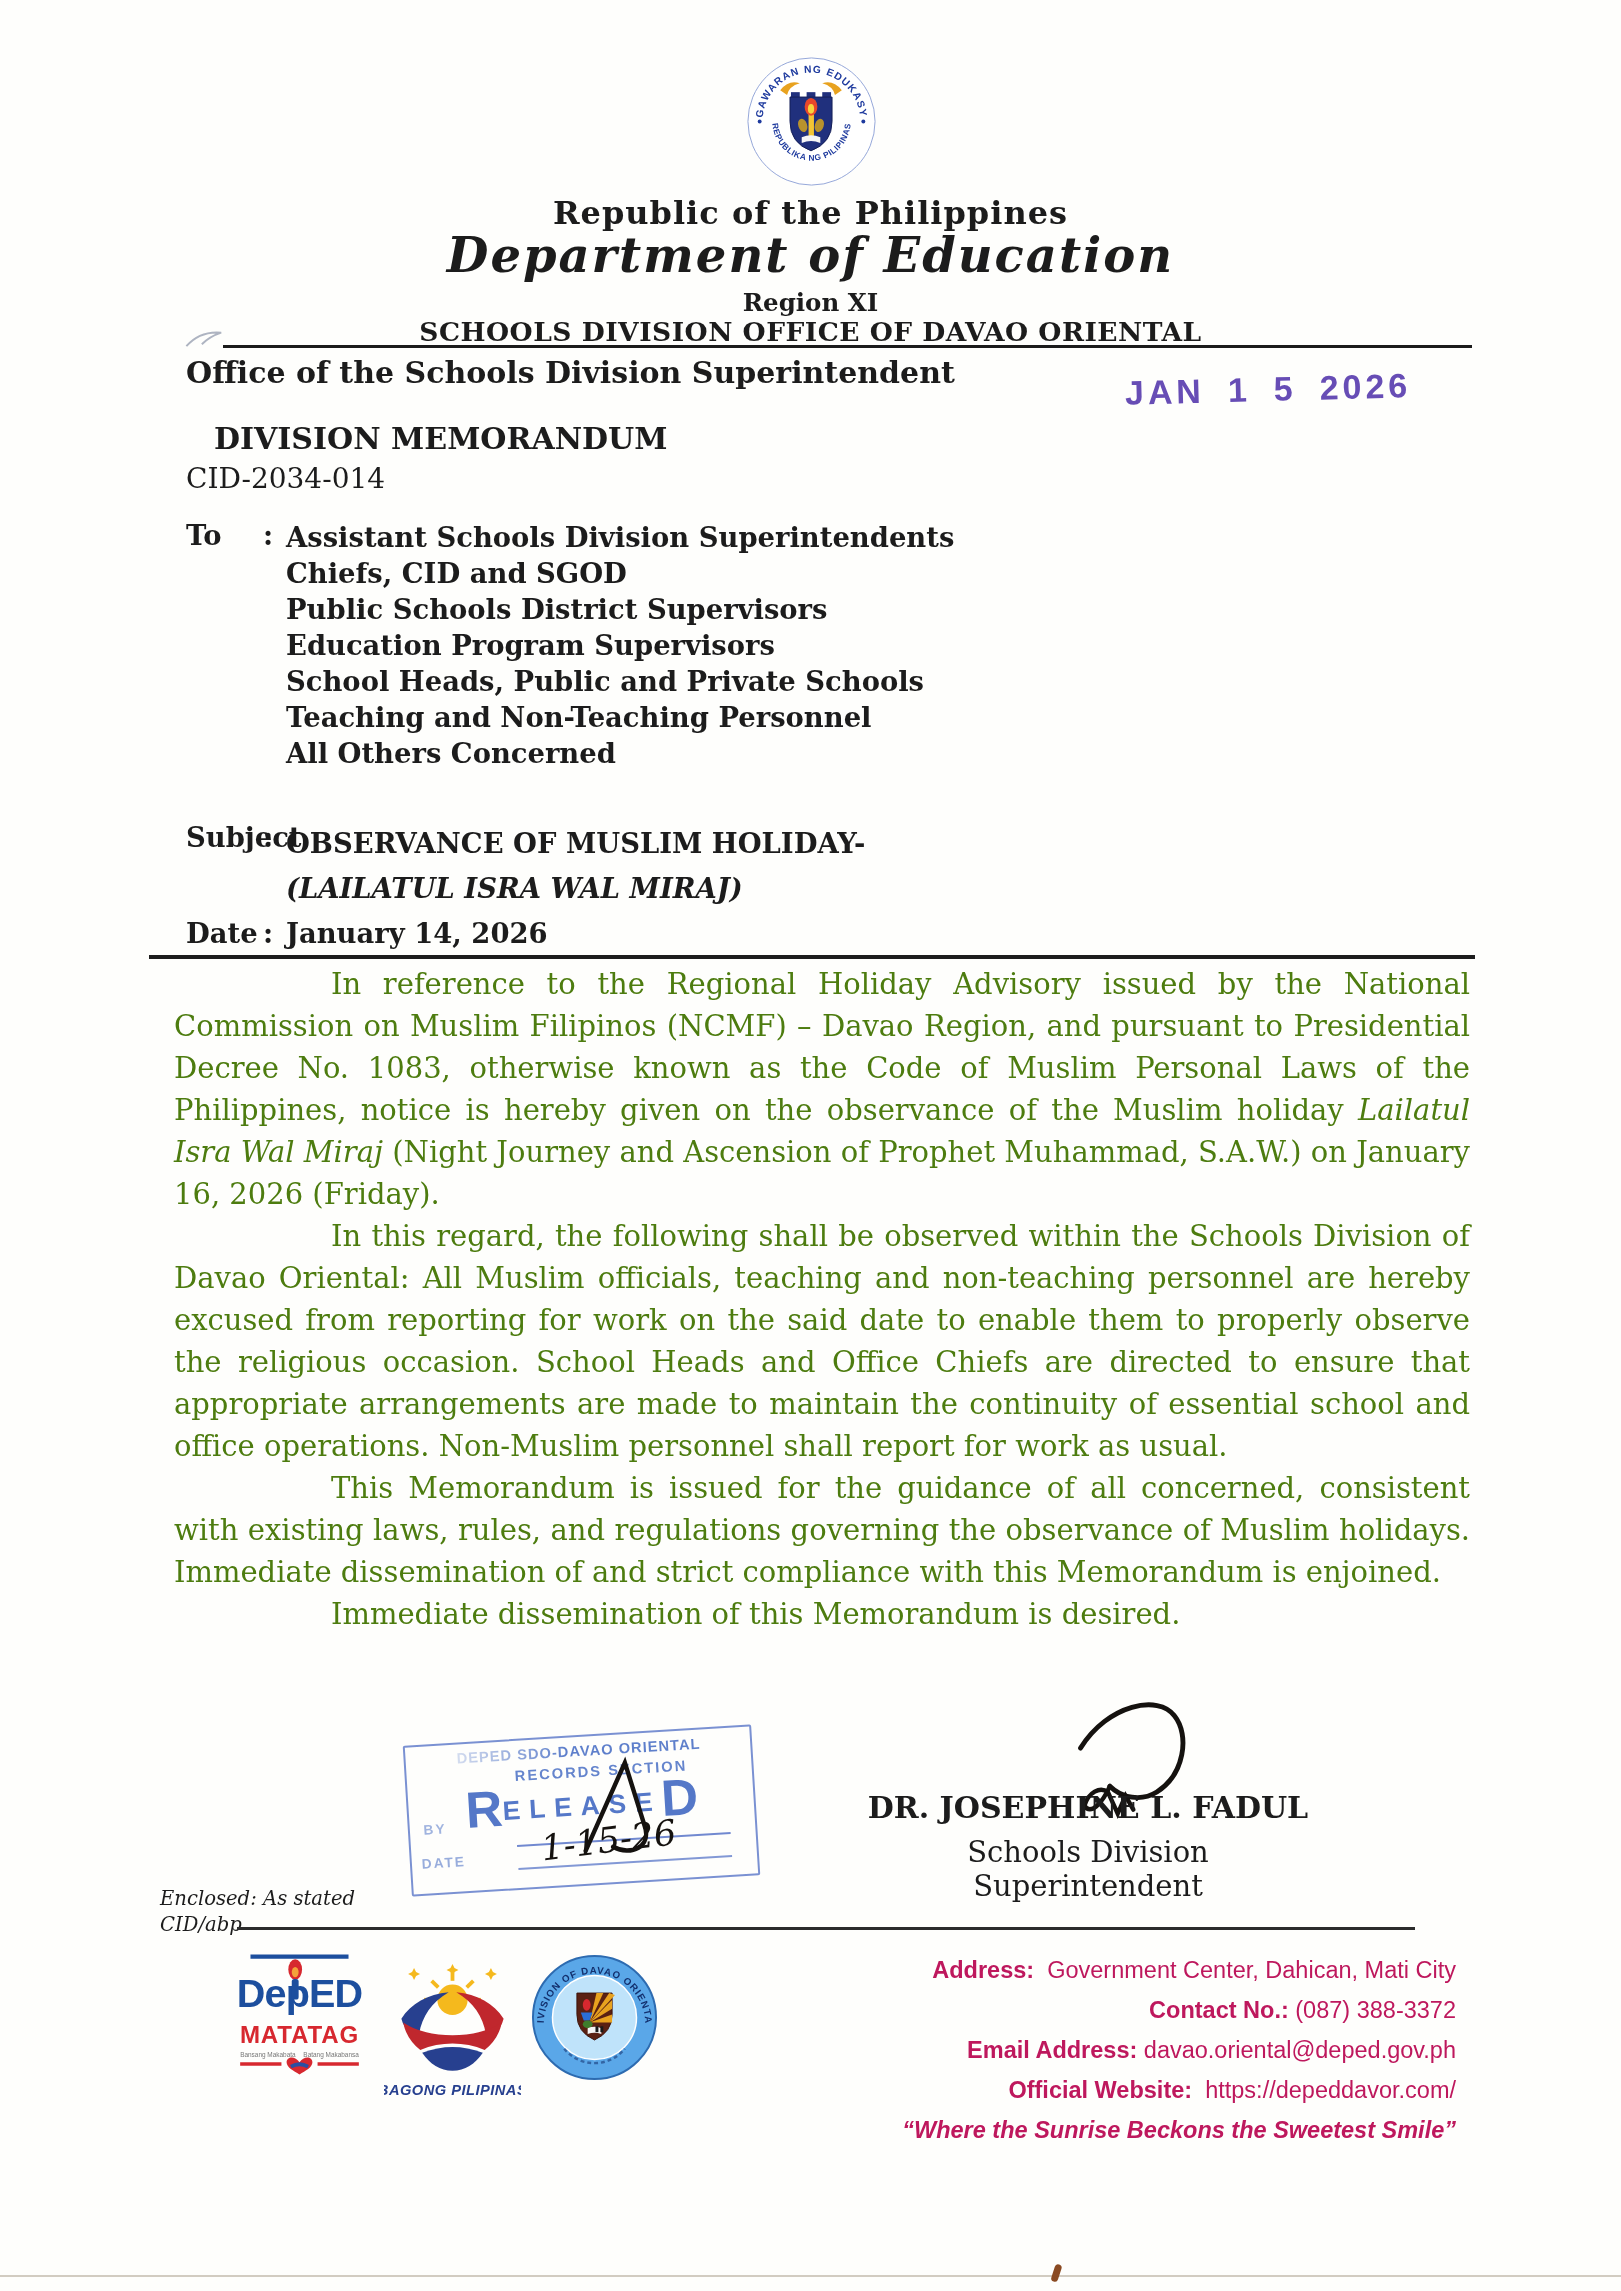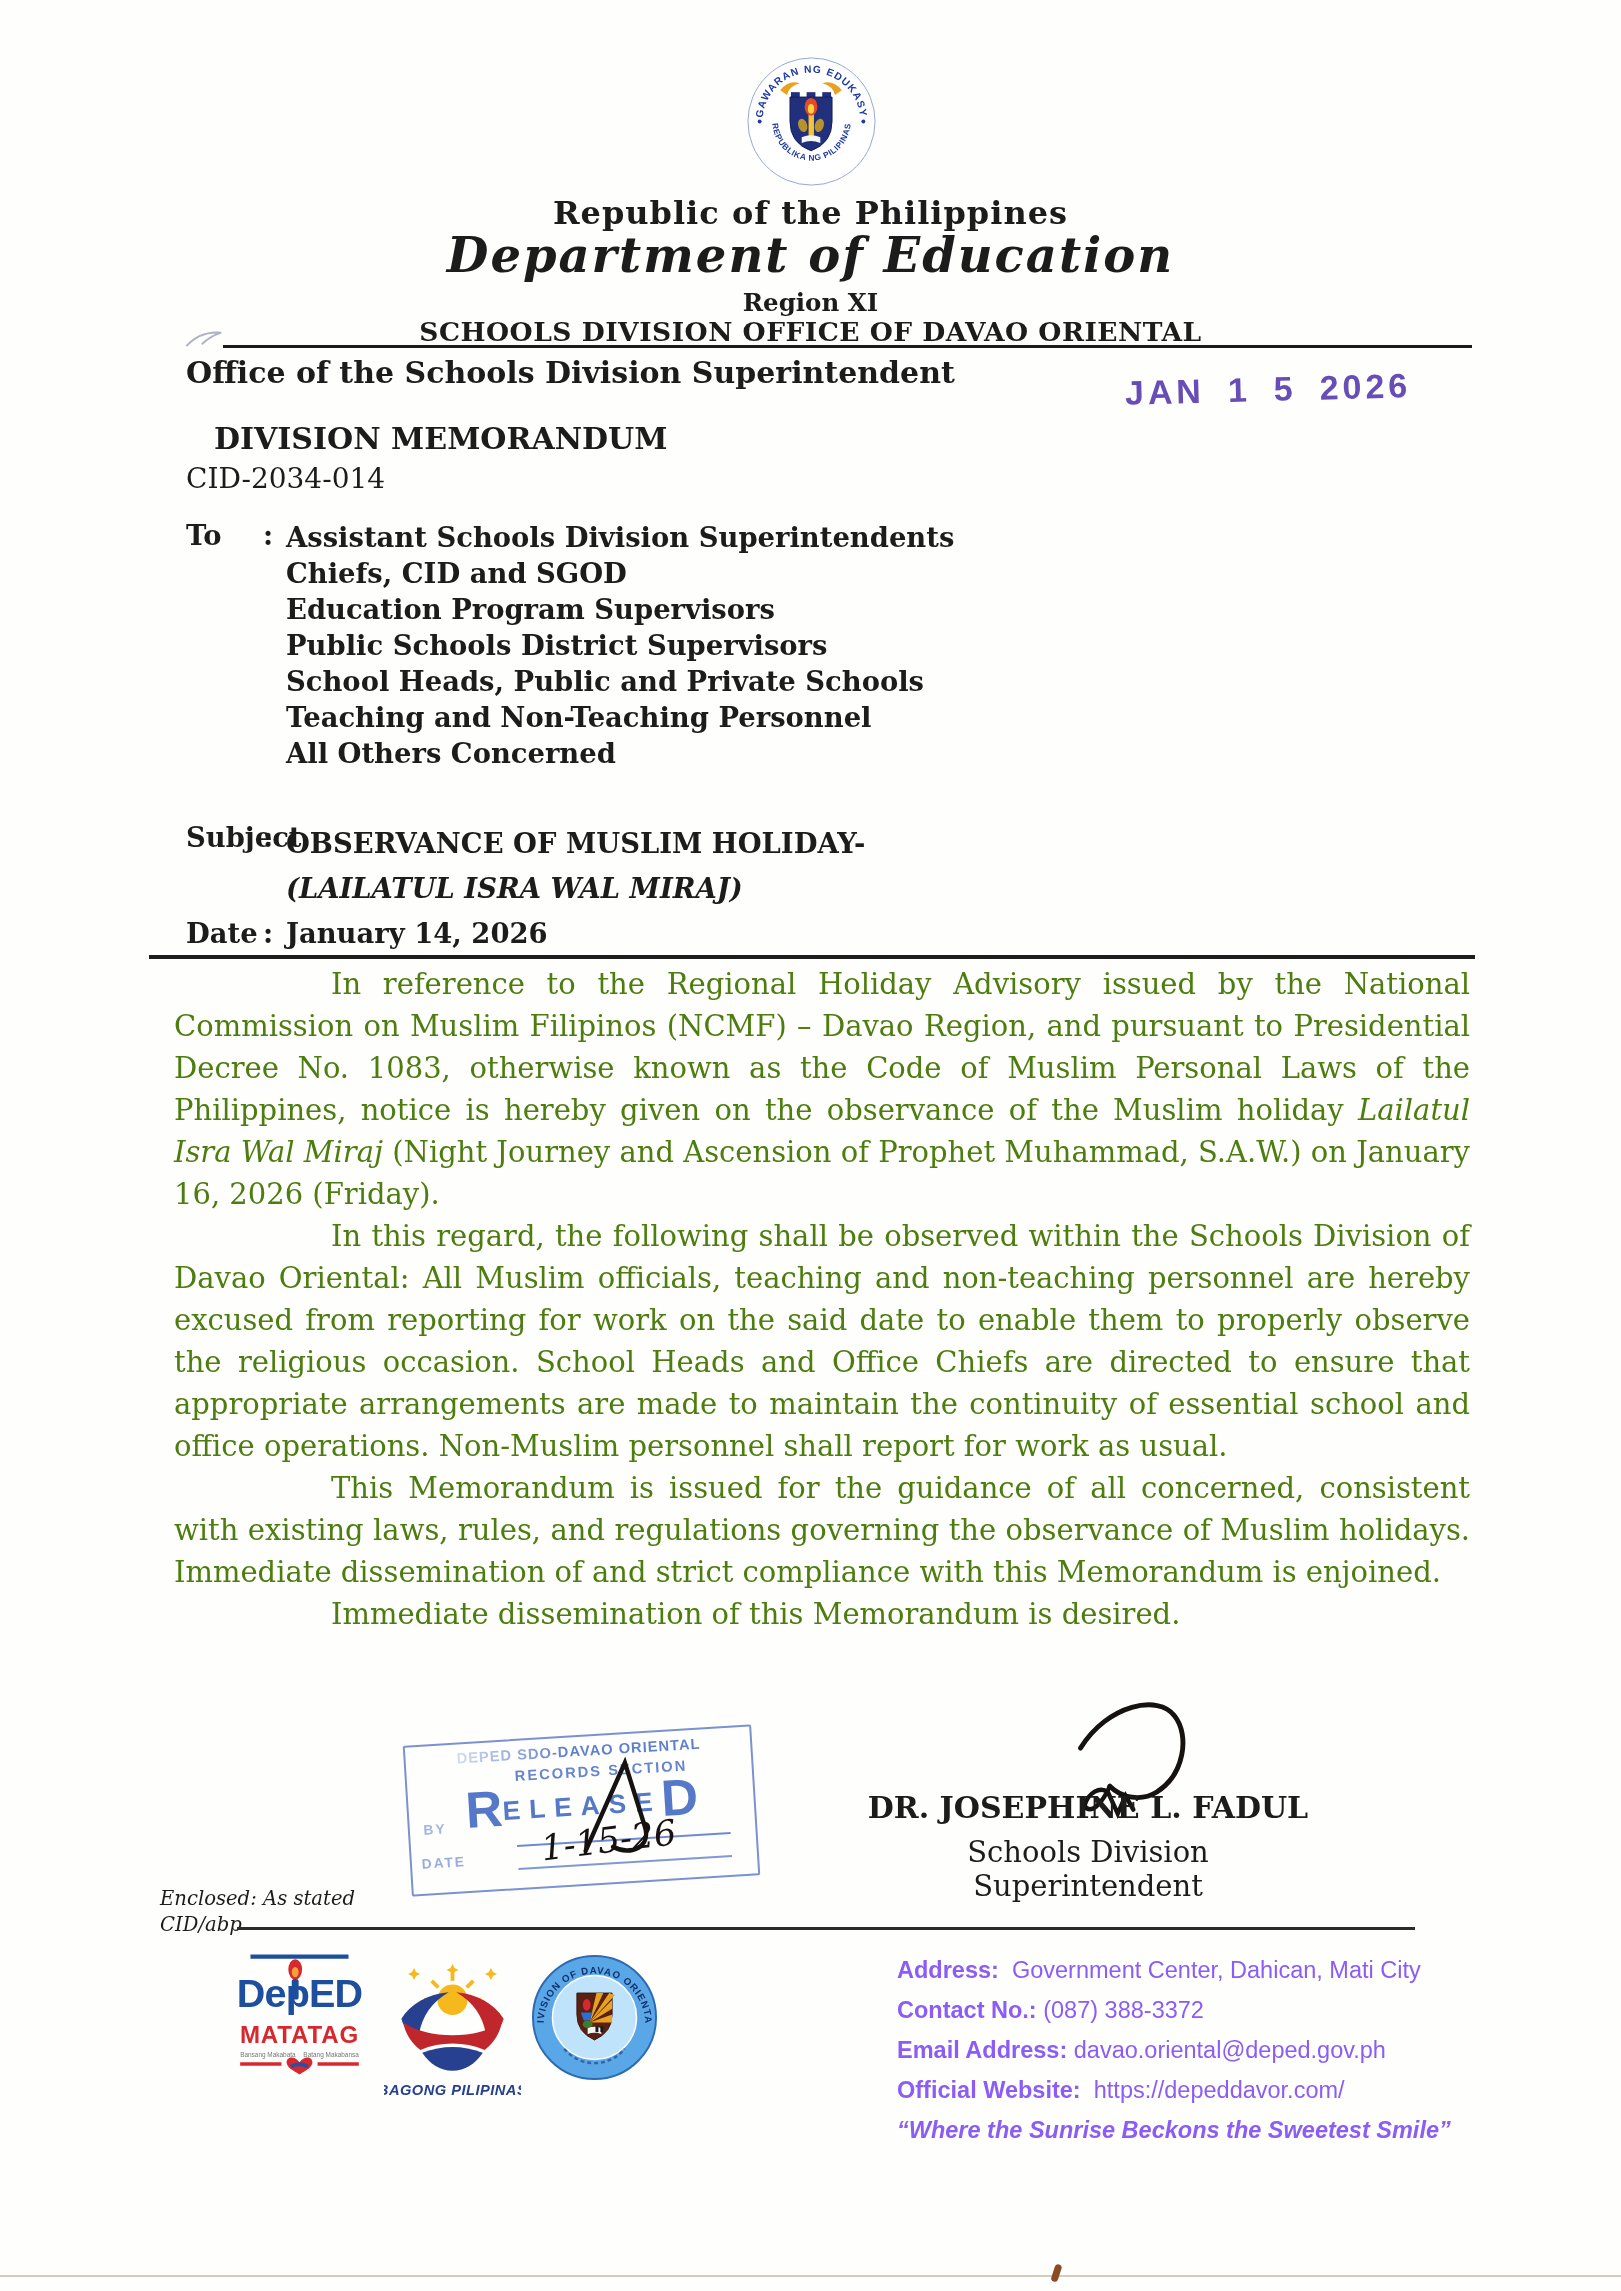--- a/index.html
+++ b/index.html
@@ -63,21 +63,21 @@
   .sig-name{left:853px;top:1790px;width:470px;text-align:center;font-size:30px;font-weight:bold;}
   .sig-title{left:853px;top:1835px;width:470px;text-align:center;font-size:29px;}
   .sig-scribble-svg{left:1061px;top:1694px;width:176px;height:157px;}
   
   .enclosed{left:160px;top:1886px;font-size:19.6px;font-style:italic;line-height:25.5px;}
   .rule-footer{left:237px;top:1927px;width:1178px;height:2.9px;background:#2c2c2c;}
   .logo-deped{left:235px;top:1950px;width:129px;height:149px;}
   .logo-bagong{left:384px;top:1960px;width:137px;height:142px;}
   .logo-seal2{left:531px;top:1954px;width:127px;height:127px;}
   .contact{left:897px;top:1950px;width:559px;font-family:"Liberation Sans",sans-serif;
-    font-size:23.5px;line-height:40px;color:#8b5cf6;}
+    font-size:23.5px;line-height:40px;color:#be185d;text-align:right;}
   .contact b{font-weight:bold;}
   .tagline{font-weight:bold;font-style:italic;}
   .bottom-line{left:0;top:2275px;width:1621px;height:2px;background:#c7bfb2;opacity:.8;}
   .bottom-mark{left:1053px;top:2264px;width:6.9px;height:17.6px;background:#8a4a22;border-radius:3.9px;transform:rotate(18deg);}
 </style>
 </head>
 <body>
 
 <div class="page">
 
@@ -125,22 +125,22 @@
   <div class="abs jan-stamp">JAN 1 5 2026</div>
 
   <div class="abs memo-title">DIVISION MEMORANDUM</div>
   <div class="abs memo-no">CID-2034-014</div>
 
   <span class="kv-label" style="top:519px;">To</span>
   <span class="kv-colon" style="top:519px;">:</span>
   <div class="to-content" style="top:519px;">
     <div>Assistant Schools Division Superintendents</div>
     <div>Chiefs, CID and SGOD</div>
+    <div>Public Schools District Supervisors</div>
     <div>Education Program Supervisors</div>
-    <div>Public Schools District Supervisors</div>
     <div>School Heads, Public and Private Schools</div>
     <div>Teaching and Non-Teaching Personnel</div>
     <div>All Others Concerned</div>
   </div>
 
   <span class="kv-label" style="top:821px;">Subject</span>
   <span class="kv-colon" style="top:821px;">:</span>
   <div class="subject-content" style="top:821px;">
     <div>OBSERVANCE OF MUSLIM HOLIDAY-</div>
     <div class="subject-line2">(LAILATUL ISRA WAL MIRAJ)</div>

